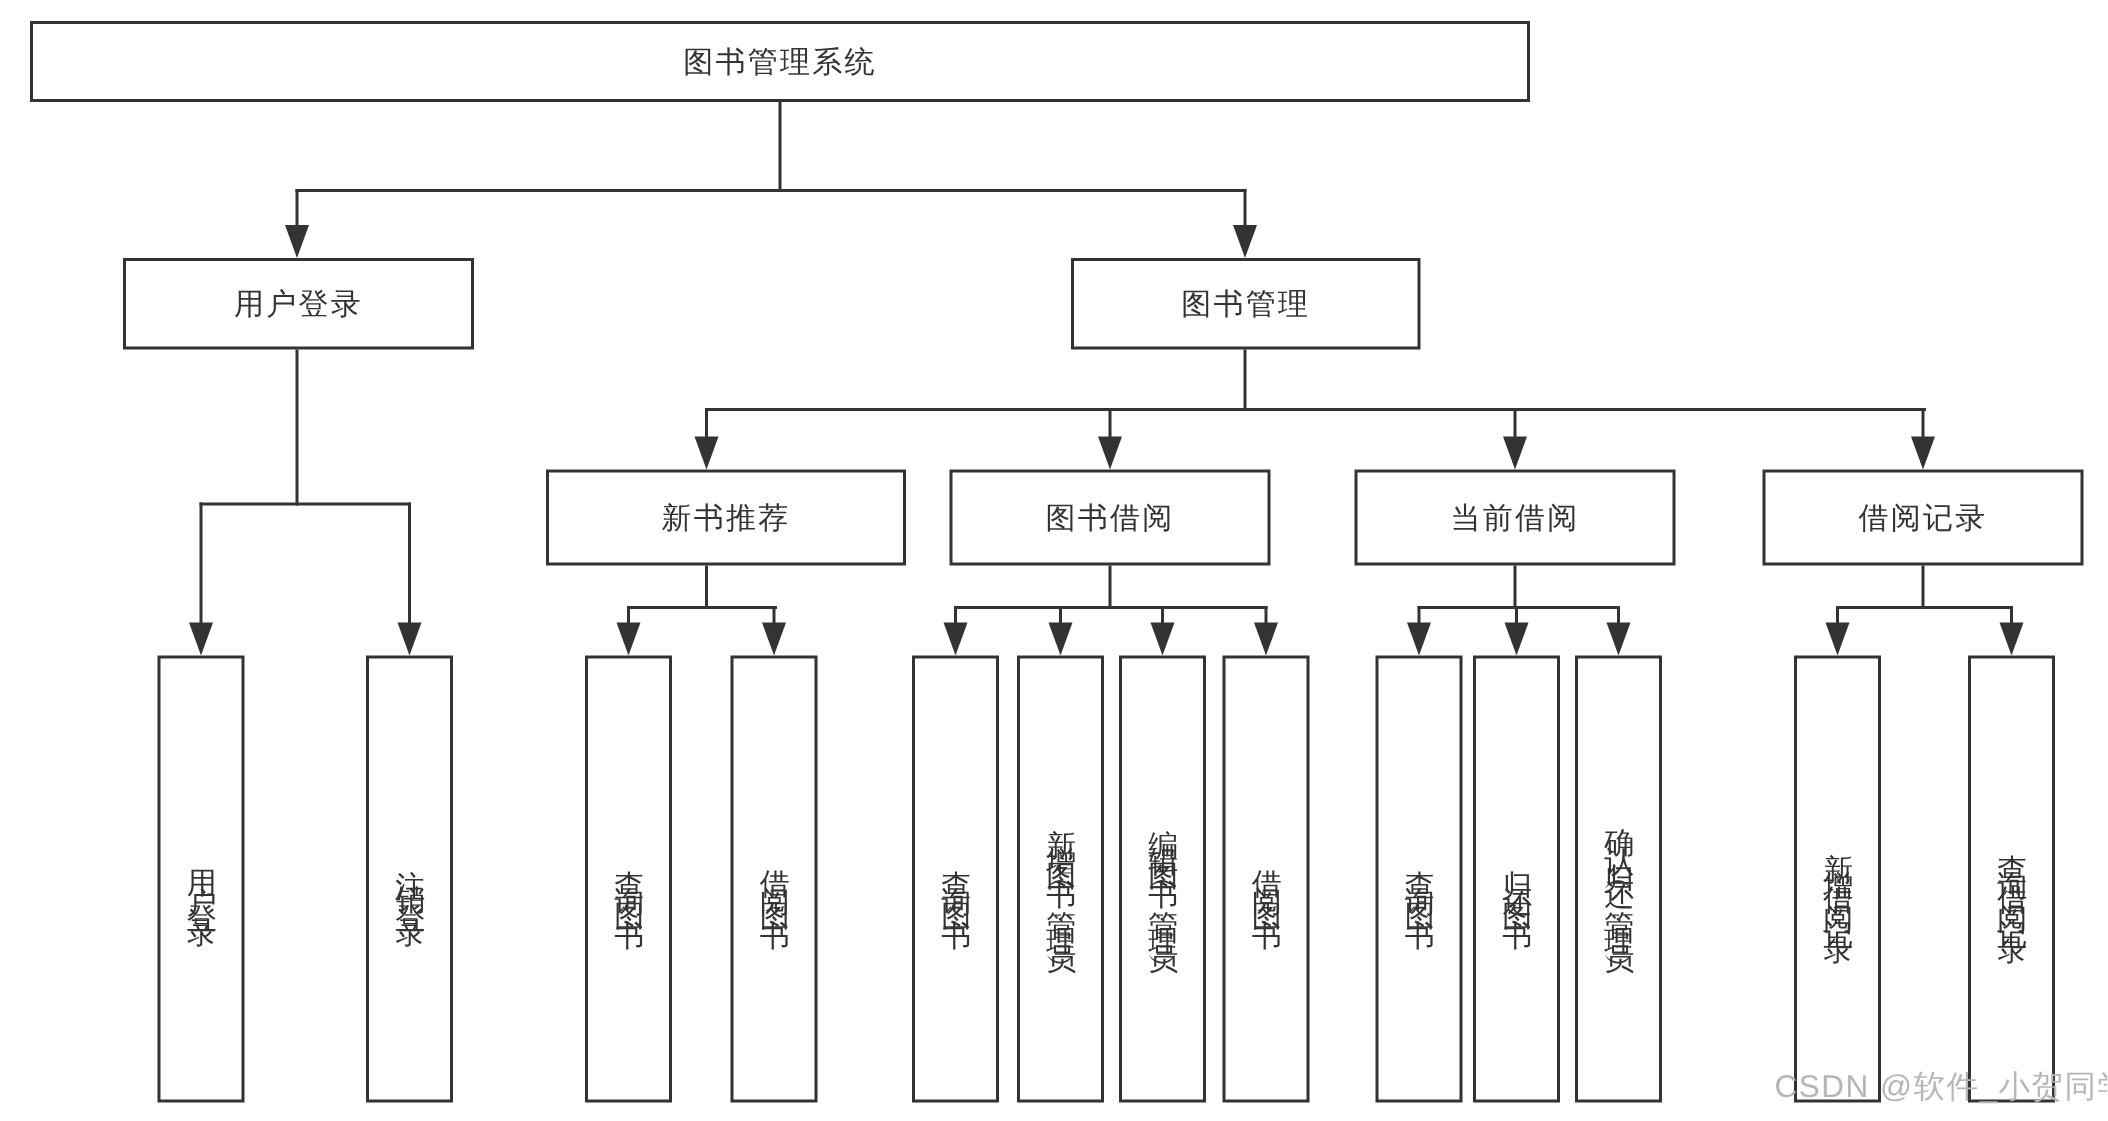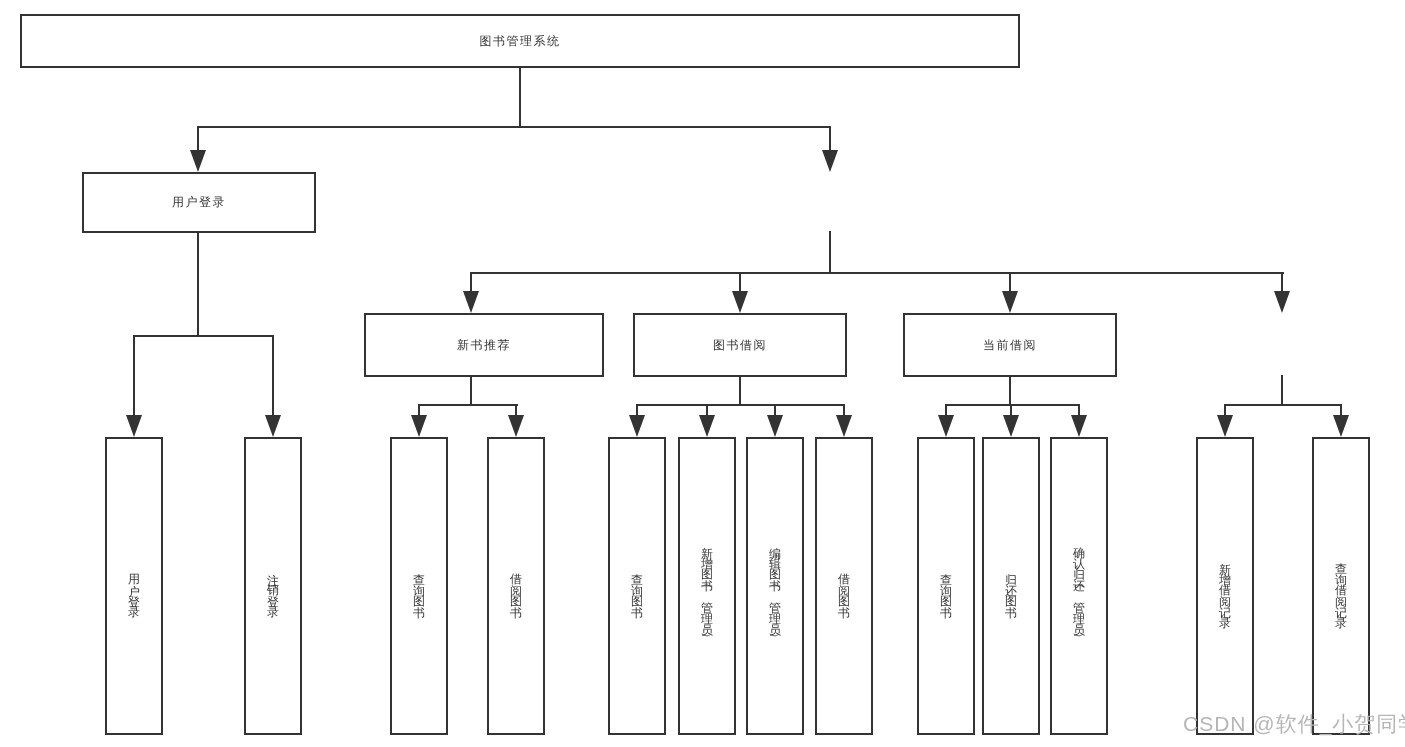--- a/index.html
+++ b/index.html
@@ -6,21 +6,21 @@
     --line:#333333; --text:#333333; --wm:#b6b6b6; --bg:#ffffff;
   }
   html,body{margin:0;padding:0;background:#fff;}
   .canvas{
     position:relative;width:1405px;height:747px;background:var(--bg);
     font-family:"Liberation Sans",sans-serif;color:var(--text);overflow:hidden;
   }
   .box{
     position:absolute;box-sizing:border-box;border:2px solid var(--line);
     background:#fff;display:flex;align-items:center;justify-content:center;
-    font-size:12px;color:var(--text);
+    font-size:20px;color:var(--text);
   }
   .htext{letter-spacing:1.5px;white-space:nowrap;}
   .vtext{
     writing-mode:vertical-rl;text-orientation:mixed;
     letter-spacing:11px;line-height:1;white-space:nowrap;
   }
   .ln{position:absolute;background:var(--line);}
   .arr{
     position:absolute;width:0;height:0;
     border-left:8px solid transparent;border-right:8px solid transparent;
@@ -95,29 +95,35 @@
   <div class="arr" style="left:1217px;top:415px"></div>
   <div class="arr" style="left:1333px;top:415px"></div>
 
   <div class="box" style="left:20px;top:14px;width:1000px;height:54px">
     <span class="htext">图书管理系统</span>
   </div>
 
   <div class="box" style="left:82px;top:172px;width:234px;height:61px">
     <span class="htext">用户登录</span>
   </div>
+  <div class="box" style="left:714px;top:172px;width:233px;height:61px">
+    <span class="htext">图书管理</span>
+  </div>
 
   <div class="box" style="left:364px;top:313px;width:240px;height:64px">
     <span class="htext">新书推荐</span>
   </div>
   <div class="box" style="left:903px;top:313px;width:214px;height:64px">
     <span class="htext">当前借阅</span>
   </div>
   <div class="box" style="left:633px;top:313px;width:214px;height:64px">
     <span class="htext">图书借阅</span>
+  </div>
+  <div class="box" style="left:1175px;top:313px;width:214px;height:64px">
+    <span class="htext">借阅记录</span>
   </div>
 
   <div class="box" style="left:105px;top:437px;width:58px;height:298px">
     <span class="vtext">用户登录</span>
   </div>
   <div class="box" style="left:244px;top:437px;width:58px;height:298px">
     <span class="vtext">注销登录</span>
   </div>
 
   <div class="box" style="left:390px;top:437px;width:58px;height:298px">

